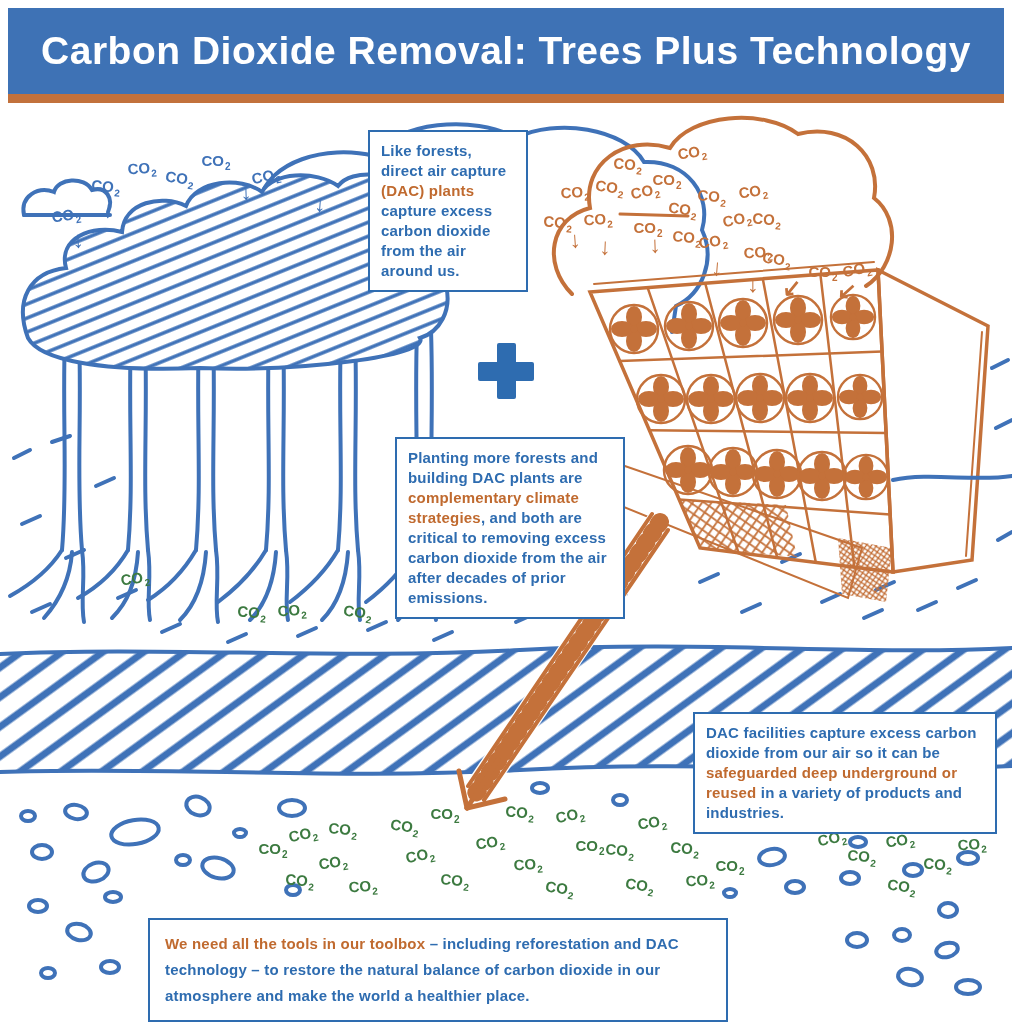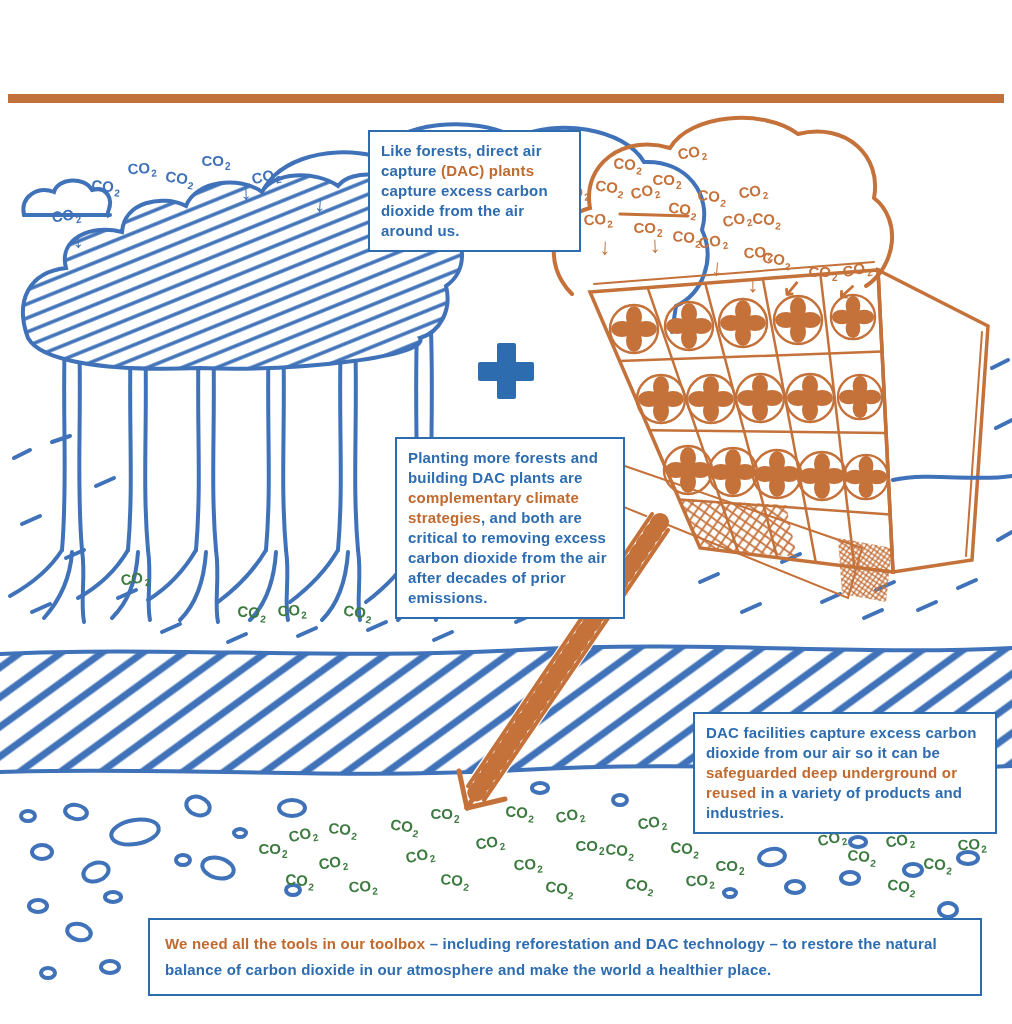--- a/index.html
+++ b/index.html
@@ -32,20 +32,23 @@
   .fo{fill:var(--line-orange)}
   .fb{fill:var(--blue)}
   .rock{fill:#fff;stroke:var(--line-blue);stroke-width:4}
   .dash{stroke:var(--line-blue);stroke-width:4;stroke-linecap:round}
 </style>
 </head>
 <body>
 
 <div id="page">
 
+  <div class="header">
+    <h1>Carbon Dioxide Removal: Trees Plus Technology</h1>
+  </div>
   <div class="stripe"></div>
 
   <svg id="art" width="1012" height="1024" viewBox="0 0 1012 1024" aria-hidden="true">
     <defs>
       <pattern id="hatchCanopy" width="13" height="13" patternUnits="userSpaceOnUse" patternTransform="rotate(-22)">
         <line x1="0" y1="6" x2="13" y2="6" class="sb" stroke-width="3.5"></line>
       </pattern>
       <pattern id="bandHatch" width="24" height="24" patternUnits="userSpaceOnUse" patternTransform="rotate(-36)">
         <line x1="0" y1="12" x2="24" y2="12" class="sb" stroke-width="7"></line>
       </pattern>
@@ -308,22 +311,22 @@
       <span class="arr blue" style="left: 320px; top: 204px; transform: translate(-50%, -50%) rotate(4.5deg);">↓</span>
       <span class="arr orange" style="left: 575px; top: 240px; transform: translate(-50%, -50%) rotate(-4deg);">↓</span>
       <span class="arr orange" style="left: 605px; top: 247px; transform: translate(-50%, -50%) rotate(2.5deg);">↓</span>
       <span class="arr orange" style="left: 655px; top: 245px; transform: translate(-50%, -50%) rotate(-2deg);">↓</span>
       <span class="arr orange" style="left: 717px; top: 268px; transform: translate(-50%, -50%) rotate(4.5deg);">↓</span>
       <span class="arr orange" style="left: 753px; top: 284px; transform: translate(-50%, -50%) rotate(0deg);">↓</span>
       <span class="arr orange" style="left: 792px; top: 288px; transform: translate(-50%, -50%) rotate(-5.5deg);">↙</span>
       <span class="arr orange" style="left: 847px; top: 291px; transform: translate(-50%, -50%) rotate(3deg);">↙</span>
     </div>
 
-  <div class="callout" id="callout-dac-intro" style="left:368px;top:130px;width:213px"><span class="seg-blue">Like forests, direct air capture </span><span class="seg-orange">(DAC) plants</span><span class="seg-blue"> capture excess carbon dioxide from the air around us.</span></div>
+  <div class="callout" id="callout-dac-intro" style="left:368px;top:130px;width:160px"><span class="seg-blue">Like forests, direct air capture </span><span class="seg-orange">(DAC) plants</span><span class="seg-blue"> capture excess carbon dioxide from the air around us.</span></div>
 
 
   <div class="callout" id="callout-complementary" style="left:395px;top:437px;width:230px"><span class="seg-blue">Planting more forests and building DAC plants are </span><span class="seg-orange">complementary climate strategies</span><span class="seg-blue">, and both are critical to removing excess carbon dioxide from the air after decades of prior emissions.</span></div>
 
   <div class="callout" id="callout-storage" style="left:693px;top:712px;width:304px"><span class="seg-blue">DAC facilities capture excess carbon dioxide from our air so it can be </span><span class="seg-orange">safeguarded deep underground or reused</span><span class="seg-blue"> in a variety of products and industries.</span></div>
 
-  <div class="callout" id="callout-toolbox" style="left:148px;top:918px;width:834px"><span class="seg-orange">We need all the tools in our toolbox</span><span class="seg-blue"> – including reforestation and DAC technology – to restore the natural balance of carbon dioxide in our atmosphere and make the world a healthier place.</span></div>
+  <div class="callout" id="callout-toolbox" style="left:148px;top:918px;width:580px"><span class="seg-orange">We need all the tools in our toolbox</span><span class="seg-blue"> – including reforestation and DAC technology – to restore the natural balance of carbon dioxide in our atmosphere and make the world a healthier place.</span></div>
 
 </div>
 
 </body></html>

